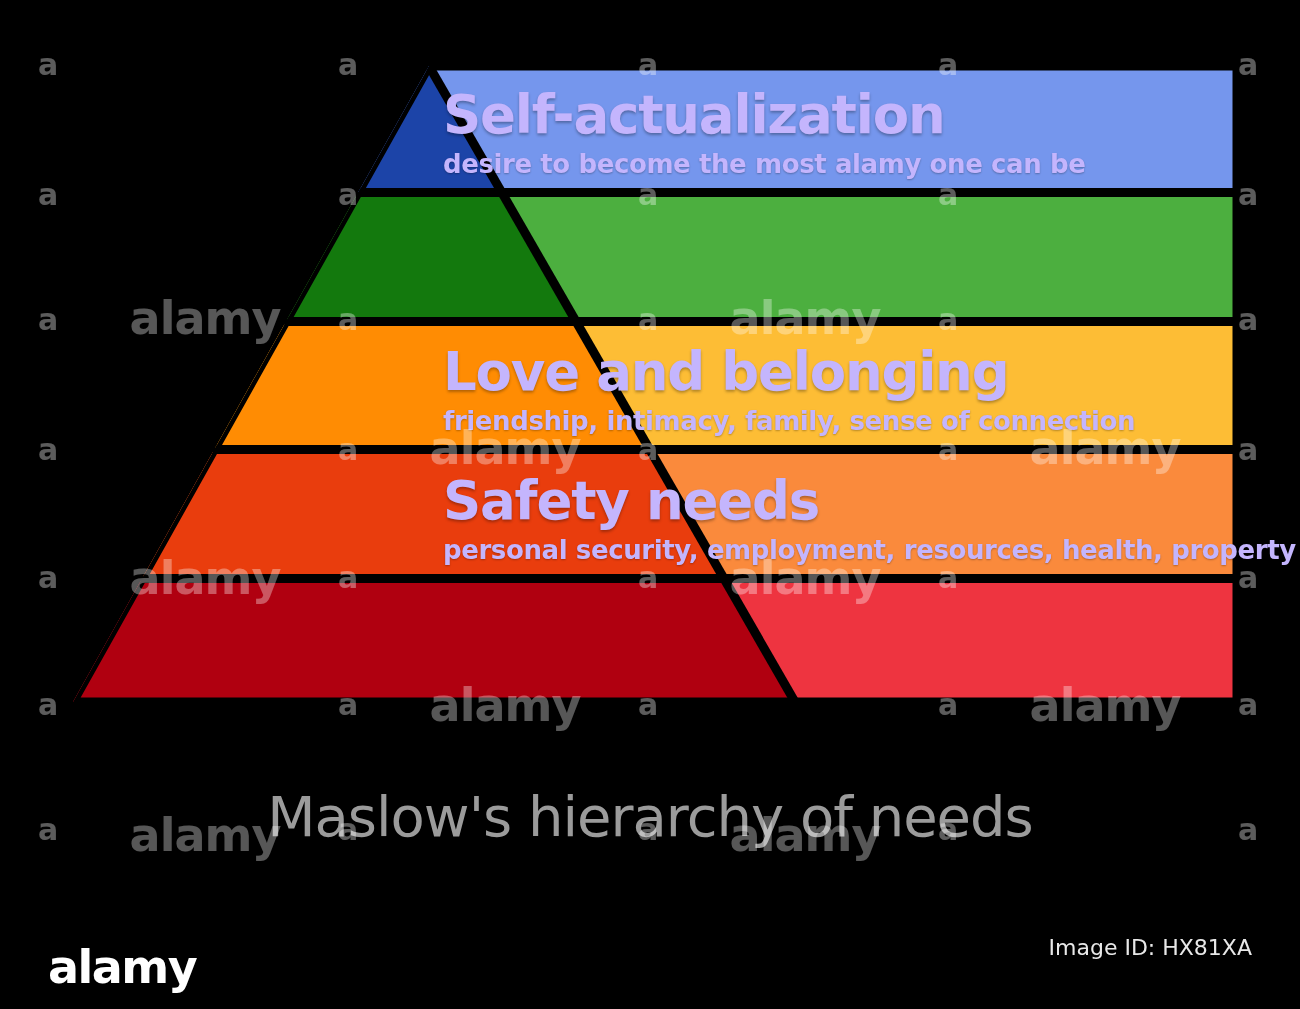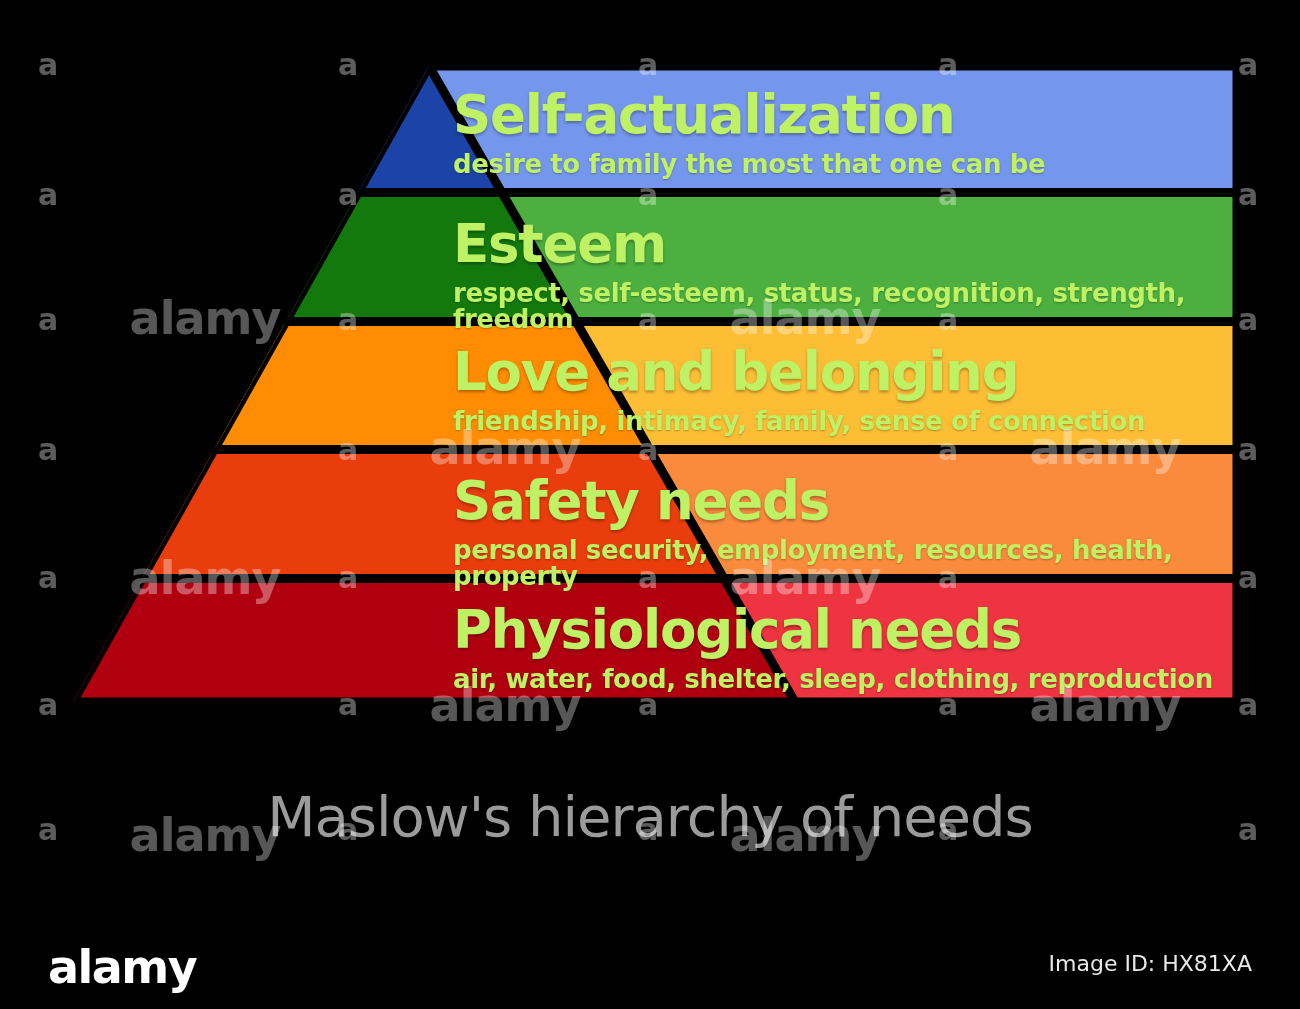--- a/index.html
+++ b/index.html
@@ -21,21 +21,21 @@
     font-family:"DejaVu Sans",sans-serif;font-weight:700;
     font-size:46px;line-height:1;letter-spacing:-1px;
     transform:translate(-50%,-50%);
   }
 
   
   #pyramid{position:absolute;left:0;top:0;width:1300px;height:760px;z-index:10;}
 
   
   #tiertext{position:absolute;left:0;top:0;width:1300px;height:760px;z-index:30;pointer-events:none;}
-  .tier-txt{position:absolute;left:443px;color:#bef264;margin-left:10px;}
+  .tier-txt{position:absolute;left:443px;color:#c4b5fd;}
   .tier-title{
     font-family:"DejaVu Sans",sans-serif;font-weight:700;
     font-size:53px;line-height:1;letter-spacing:-1.2px;
     text-shadow:0 2px 3px rgba(0,0,0,.30);
   }
   .tier-sub{
     font-family:"DejaVu Sans",sans-serif;font-weight:700;
     font-size:26px;line-height:1;letter-spacing:-.4px;
     text-shadow:0 1px 2px rgba(0,0,0,.28);
   }
@@ -51,21 +51,21 @@
     white-space:nowrap;
   }
 
   
   #footer{position:absolute;left:0;top:930px;width:1300px;height:79px;background:#000;z-index:50;}
   #footer-logo{
     position:absolute;left:48px;top:14px;
     font-family:"DejaVu Sans",sans-serif;font-weight:700;
     font-size:46px;line-height:1;color:#fff;letter-spacing:-1.5px;
   }
-  #footer-right{position:absolute;right:48px;top:20px;text-align:center;}
+  #footer-right{position:absolute;right:48px;top:4px;text-align:center;}
   #footer-id{
     font-family:"DejaVu Sans",sans-serif;font-weight:400;
     font-size:22px;line-height:1.25;color:#e8e8e8;
   }
   #footer-url{
     font-family:"DejaVu Sans",sans-serif;font-weight:700;
     font-size:25px;line-height:1.3;color:#fff;margin-top:4px;
   }
 </style>
 </head>
@@ -112,37 +112,29 @@
 
       <line x1="429" y1="66" x2="795" y2="702" stroke="#000" stroke-width="9"></line>
 
       <polygon points="429,66 1237,66 1237,702 73,702" fill="none" stroke="#000" stroke-width="9"></polygon>
     </g>
   </svg>
 
   <div id="tiertext">
     <div class="tier-txt" style="top:88px">
       <div class="tier-title">Self-actualization</div>
-      <div class="tier-sub" style="margin-top:10px">desire to family the most that one can be</div>
-    </div>
-    <div class="tier-txt" style="top:217px">
-      <div class="tier-title">Esteem</div>
-      <div class="tier-sub" style="margin-top:10px">respect, self-esteem, status, recognition, strength, freedom</div>
+      <div class="tier-sub" style="margin-top:10px">desire to become the most alamy one can be</div>
     </div>
     <div class="tier-txt" style="top:474px">
       <div class="tier-title">Safety needs</div>
       <div class="tier-sub" style="margin-top:10px">personal security, employment, resources, health, property</div>
     </div>
     <div class="tier-txt" style="top:345px">
       <div class="tier-title">Love and belonging</div>
       <div class="tier-sub" style="margin-top:10px">friendship, intimacy, family, sense of connection</div>
-    </div>
-    <div class="tier-txt" style="top:603px">
-      <div class="tier-title">Physiological needs</div>
-      <div class="tier-sub" style="margin-top:10px">air, water, food, shelter, sleep, clothing, reproduction</div>
     </div>
   </div>
 
   <div id="caption">
     <span>Maslow's hierarchy of needs</span>
   </div>
 
   <div id="watermark">
       <span class="wm-a" style="left: 48px; top: 65px;">a</span>
       <span class="wm-a" style="left: 348px; top: 65px;">a</span>

